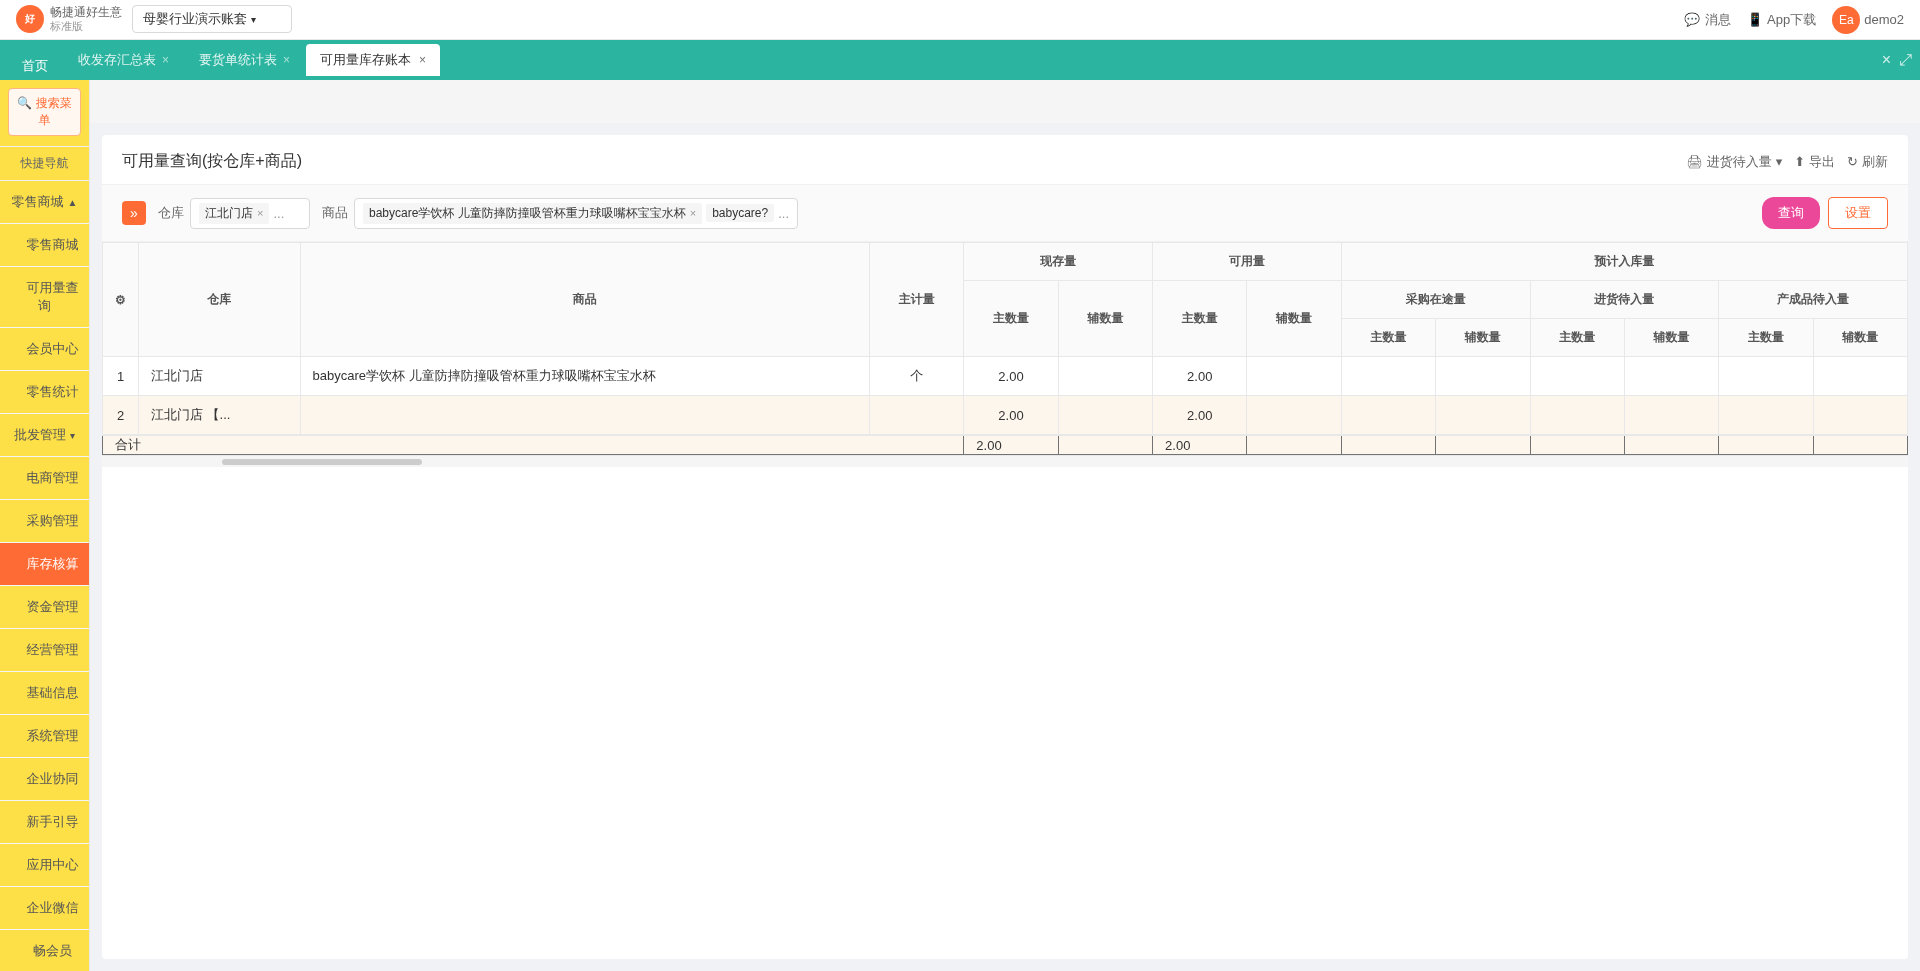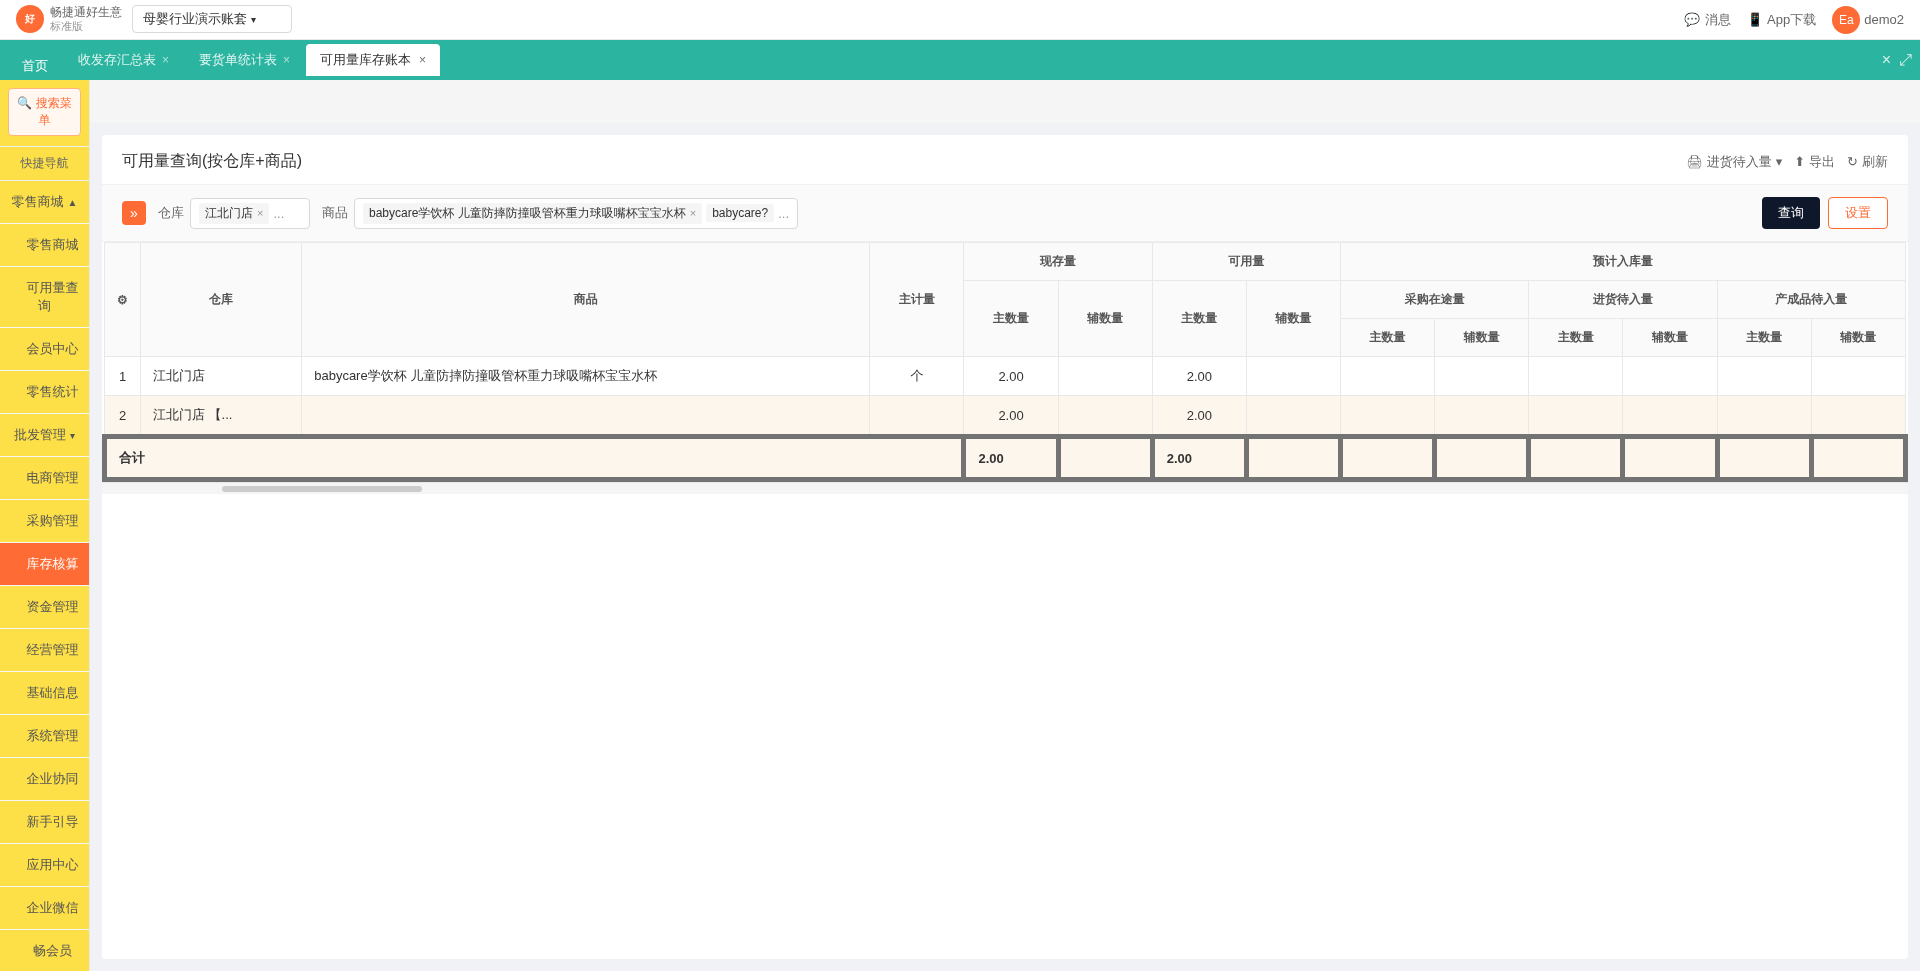--- a/index.html
+++ b/index.html
@@ -52,37 +52,37 @@
     
     .filter-bar { padding: 12px 20px; background: #fafafa; border-bottom: 1px solid #f0f0f0; display: flex; align-items: center; gap: 12px; }
     .filter-expand-btn { width: 24px; height: 24px; background: #ff6b35; color: white; border-radius: 4px; display: flex; align-items: center; justify-content: center; cursor: pointer; font-size: 14px; flex-shrink: 0; }
     .filter-item { display: flex; align-items: center; gap: 6px; }
     .filter-label { color: #666; font-size: 13px; }
     .filter-input { display: flex; align-items: center; gap: 4px; padding: 4px 8px; border: 1px solid #d9d9d9; border-radius: 4px; background: white; min-width: 120px; font-size: 13px; }
     .filter-tag { display: flex; align-items: center; gap: 4px; background: #f5f5f5; padding: 2px 6px; border-radius: 2px; font-size: 12px; color: #333; }
     .filter-tag-close { cursor: pointer; color: #999; font-size: 11px; }
     .filter-more { color: #999; cursor: pointer; font-size: 13px; }
     .filter-actions { margin-left: auto; display: flex; gap: 8px; }
-    .btn-query { background: #0f172a; color: white; border: none; padding: 4px 16px; border-radius: 4px; cursor: pointer; font-size: 13px; }
+    .btn-query { background: #ec4899; color: white; border: none; padding: 4px 16px; border-radius: 12px; cursor: pointer; font-size: 13px; }
     .btn-setting { background: white; color: #ff6b35; border: 1px solid #ff6b35; padding: 6px 16px; border-radius: 4px; cursor: pointer; font-size: 13px; }
 
     
     .table-container { padding: 0; overflow-x: auto; }
     table { width: 100%; border-collapse: collapse; font-size: 13px; }
     thead tr { background: #fafafa; }
     thead th { padding: 10px 12px; text-align: center; border: 1px solid #e8e8e8; color: #555; font-weight: 700; font-size: 12px; white-space: nowrap; }
     tbody tr { border-bottom: 1px solid #f0f0f0; }
     tbody td { padding: 10px 12px; text-align: center; border: 1px solid #e8e8e8; color: #333; font-size: 13px; }
     .td-left { text-align: left; }
     .subtotal-row { background: #fdf6ec; font-weight: 500; }
     .subtotal-row td { border: 1px solid #e8e8e8; }
 
     
     .table-footer { background: #fdf6ec; border-top: 2px solid #e8e8e8; }
-    .table-footer td { padding: 10px 12px; border: 5px solid #737373; font-weight: 700; }
+    .table-footer td { padding: 0 12px; border: 1px solid #737373; font-weight: 400; }
 
     
     .scroll-bar-area { height: 12px; background: #f5f5f5; border-top: 1px solid #e8e8e8; display: flex; align-items: center; padding: 0 120px; }
     .scroll-thumb { height: 6px; width: 200px; background: #ccc; border-radius: 3px; }
 
     .chevron { font-size: 10px; }
     .col-settings { width: 36px; }
   </style>
 </head>
 <body>

